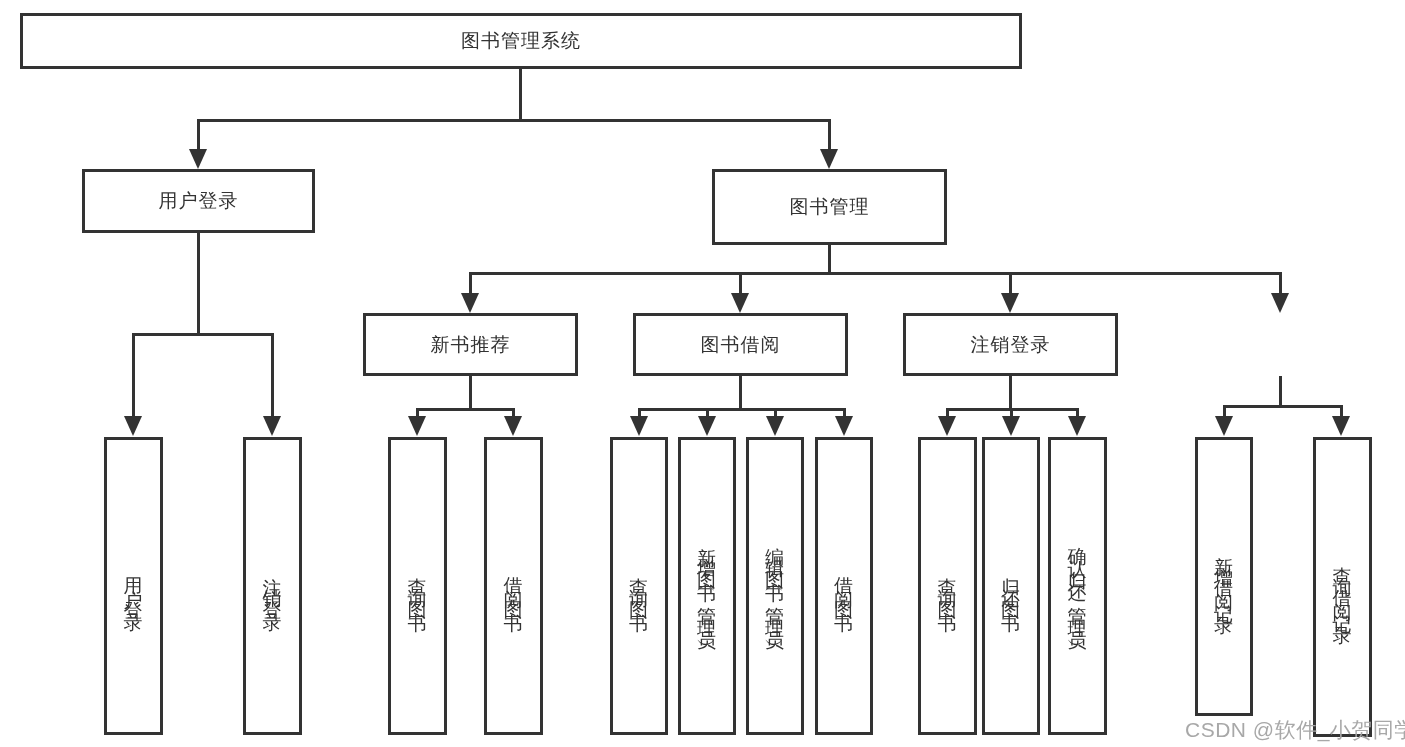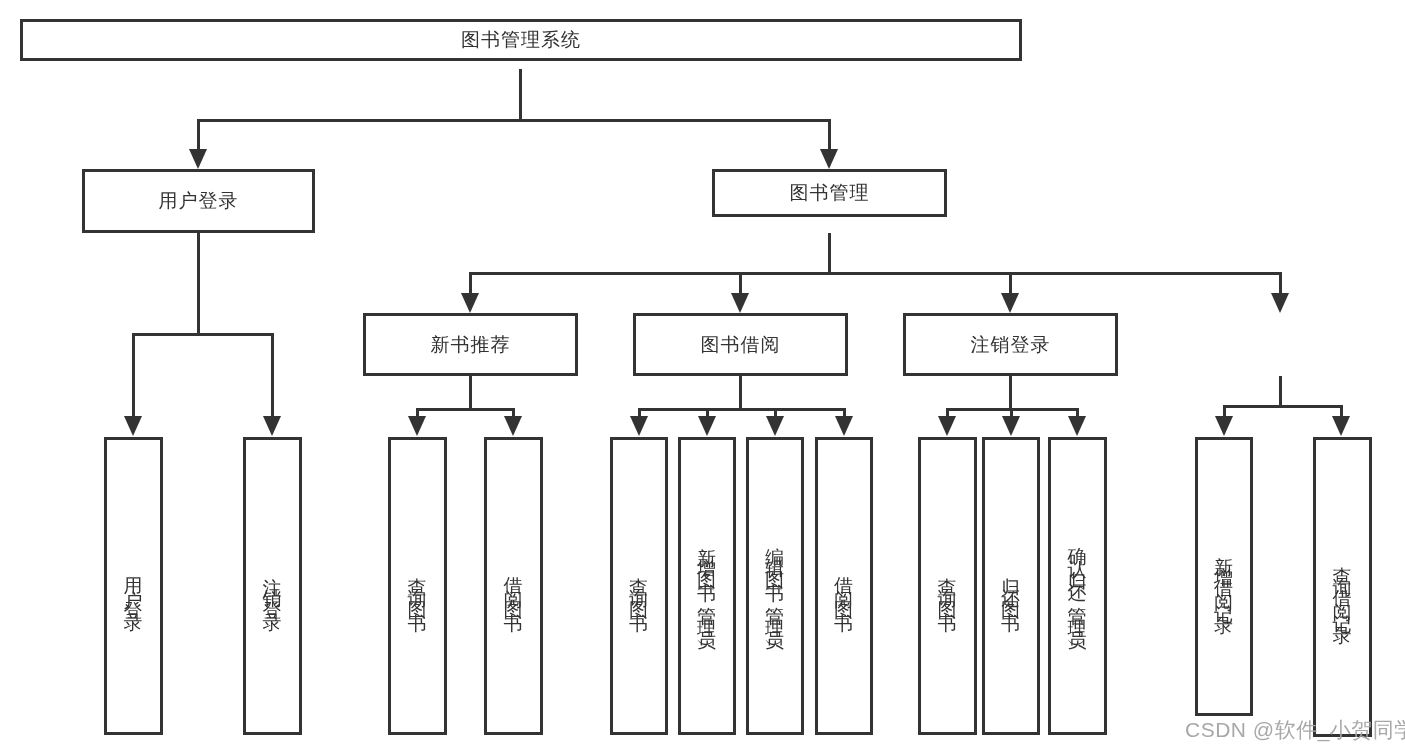--- a/index.html
+++ b/index.html
@@ -85,25 +85,25 @@
   <div class="vline" style="left:1075.5px;top:408px;height:10px;"></div>
   <div class="arrow" style="left:1068px;top:416px;"></div>
 
   <div class="vline" style="left:1278.5px;top:376px;height:29px;"></div>
   <div class="hline" style="left:1223px;top:405px;width:120px;"></div>
   <div class="vline" style="left:1222.5px;top:405px;height:13px;"></div>
   <div class="arrow" style="left:1215px;top:416px;"></div>
   <div class="vline" style="left:1339.5px;top:405px;height:13px;"></div>
   <div class="arrow" style="left:1332px;top:416px;"></div>
 
-  <div class="box" style="left:20px;top:13px;width:1002px;height:42px;margin-top:6px;">图书管理系统</div>
+  <div class="box" style="left:20px;top:13px;width:1002px;height:56px;">图书管理系统</div>
 
   <div class="box" style="left:82px;top:169px;width:233px;height:64px;">用户登录</div>
 
-  <div class="box" style="left:712px;top:169px;width:235px;height:48px;">图书管理</div>
+  <div class="box" style="left:712px;top:169px;width:235px;height:76px;">图书管理</div>
 
   <div class="box" style="left:633px;top:313px;width:215px;height:63px;">图书借阅</div>
 
   <div class="box" style="left:363px;top:313px;width:215px;height:63px;">新书推荐</div>
 
   <div class="box" style="left:903px;top:313px;width:215px;height:63px;">注销登录</div>
 
 
   <div class="box vbox" style="left:104px;top:437px;width:59px;height:298px;">用户登录</div>
   <div class="box vbox" style="left:243px;top:437px;width:59px;height:298px;">注销登录</div>

